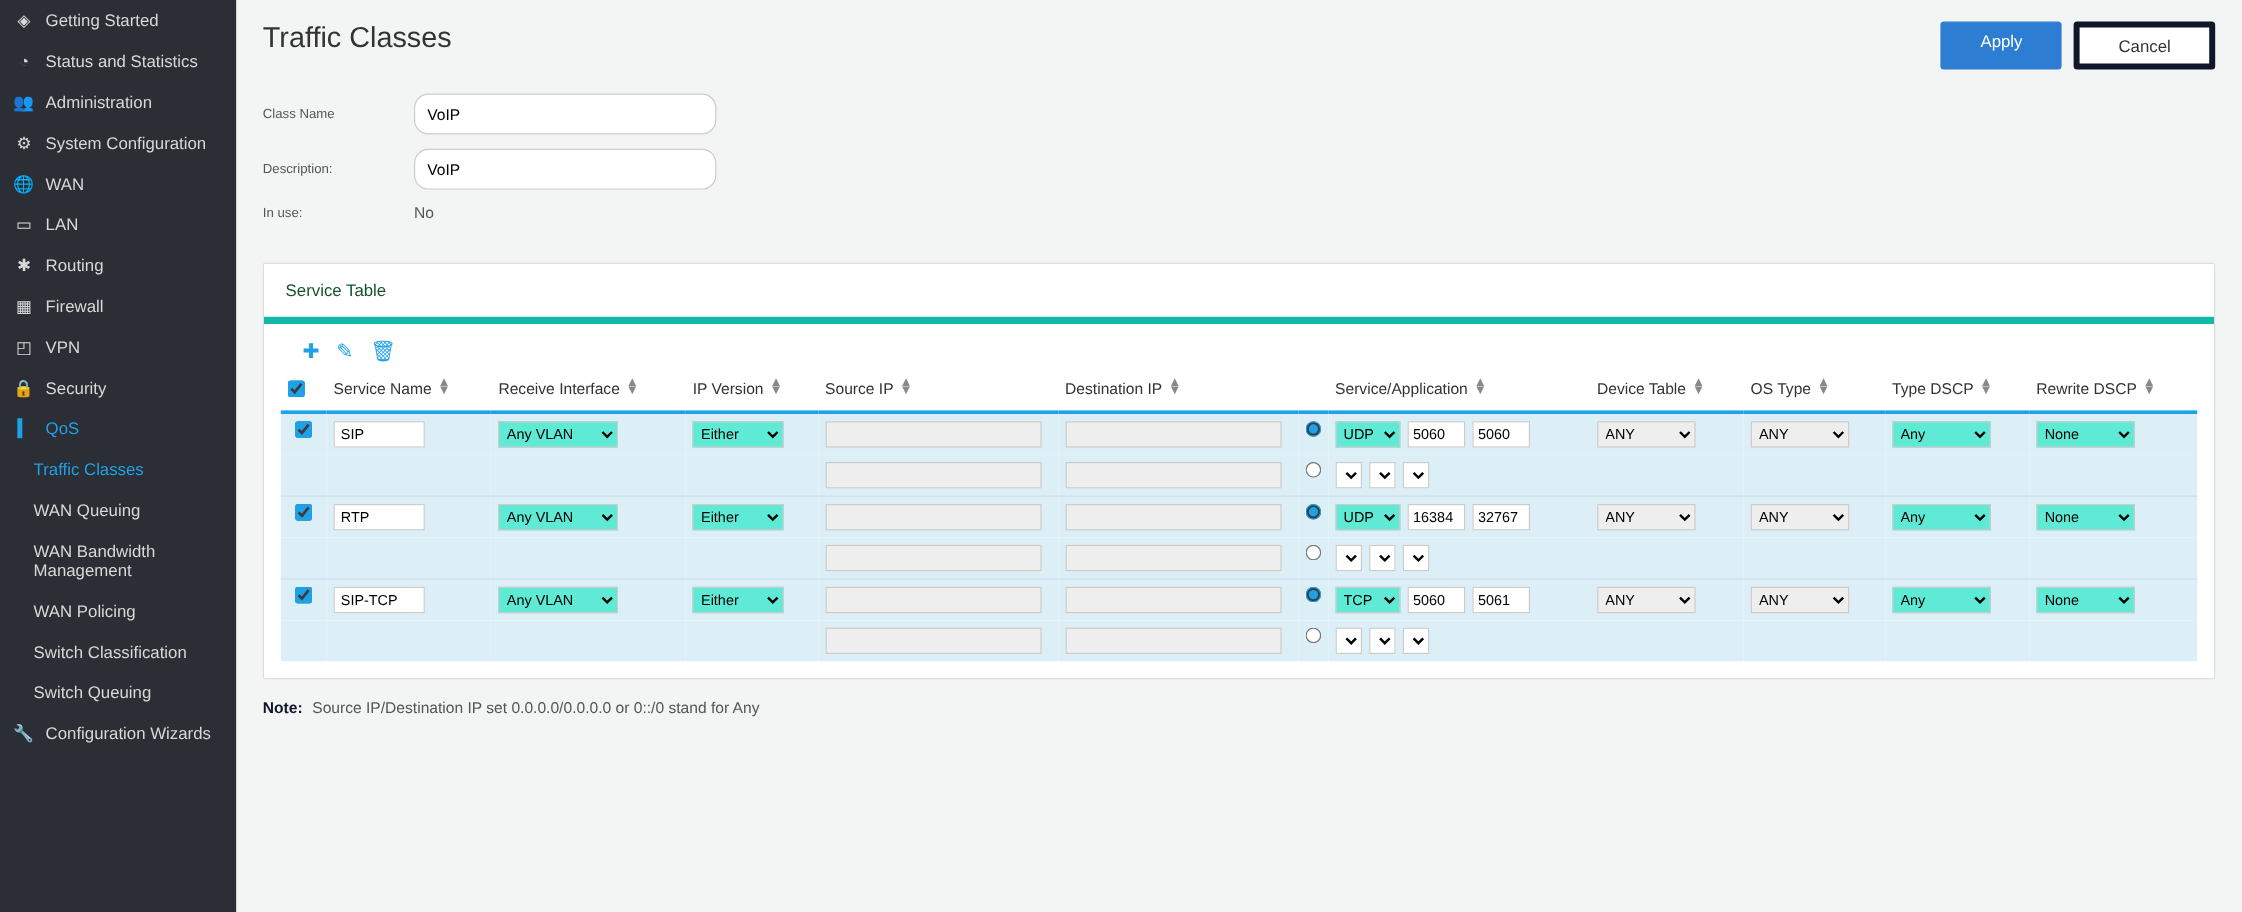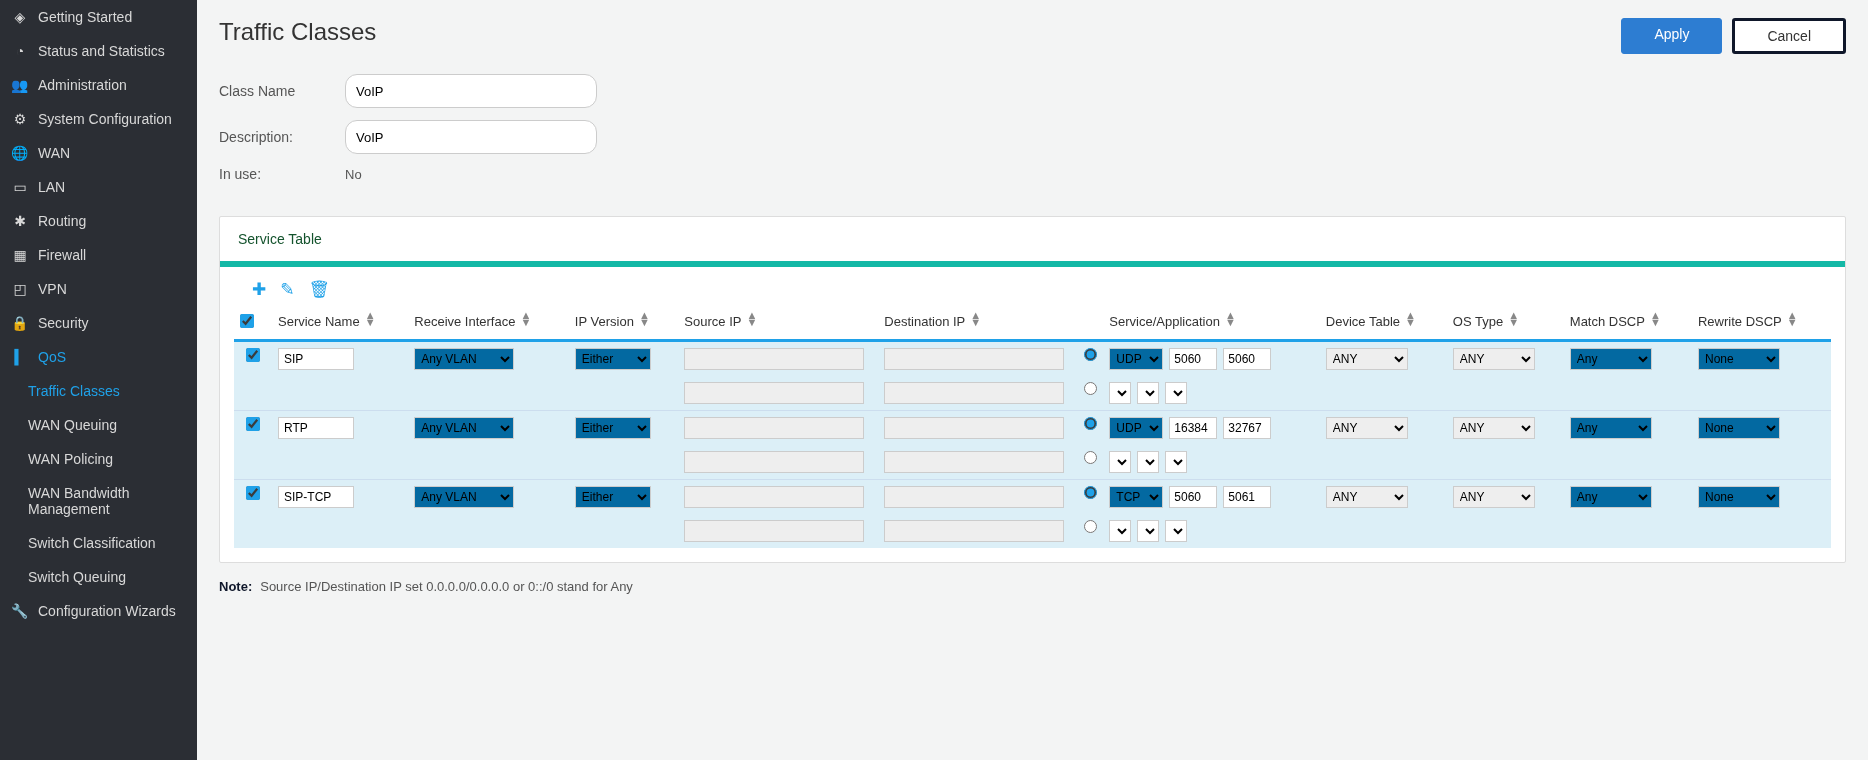--- a/index.html
+++ b/index.html
@@ -8,39 +8,39 @@
   .nav-item { display:flex; align-items:center; gap:10px; padding:9px 12px; cursor:pointer; font-size:14px; }
   .nav-item.active { color:#1fa1e8; }
   .nav-item .icon { width:16px; height:16px; display:inline-flex; align-items:center; justify-content:center; font-size:14px; }
   .nav-sub { padding-left:28px; }
   .main { flex:1; display:flex; flex-direction:column; background:#f3f4f4; overflow:hidden; }
   .header { display:flex; justify-content:space-between; align-items:flex-start; padding:18px 22px 10px 22px; }
   .page-title { font-size:24px; font-weight:400; color:#333; }
   .header-buttons { display:flex; gap:10px; }
   .btn { padding:7px 32px; border-radius:3px; cursor:pointer; font-size:14px; }
   .btn-primary { background:#2d7dd2; color:#fff; border:1px solid #2d7dd2; }
-  .btn-default { background:#fff; color:#333; border:3px solid #0f172a; }
+  .btn-default { background:#fff; color:#333; border:5px solid #0f172a; }
   .form-area { padding:10px 22px 22px 22px; }
   .form-row { display:flex; align-items:center; margin-bottom:12px; }
-  .form-row label { width:126px; color:#555; font-size:14px; }
+  .form-row label { width:126px; color:#555; font-size:11px; }
   .form-row input[type=text] { width:252px; height:34px; border:1px solid #ccc; border-radius:12px; padding:0 10px; font-size:13px; }
   .form-row .static { font-size:13px; color:#555; }
   .panel { background:#fff; margin:0 22px; border:1px solid #ddd; border-radius:2px; flex: none; }
   .panel-title { padding:14px 18px; font-size:14px; color:#14532d; border-bottom:6px solid #14b8a6;}
   .toolbar { padding:12px 18px 4px 18px; display:flex; gap:14px; }
   .toolbar .ticon { color:#1fa1e8; cursor:pointer; font-size:17px; }
   .tbl { width:100%; border-collapse:collapse; }
   .tbl thead th { text-align:left; font-weight:400; font-size:13px; padding:8px 6px 10px 6px; border-bottom:3px solid #1fa1e8; white-space:nowrap; }
   .tbl thead th .sort { color:#888; font-size:11px; margin-left:5px; display:inline-block; line-height:0.6; }
   .tbl tbody td { padding:6px 6px; vertical-align:top; }
   .row-group { background:#dceff7; }
   .tbl tbody tr { border-top:1px solid #cde; }
   .tbl tbody tr.secondary { border-top:none; }
   input.svc-name { width:76px; height:22px; border:1px solid #ccc; padding:0 5px; font-size:12px; }
-  select.sel { height:22px; border:1px solid #ccc; font-size:12px; padding:0 2px; background:#0369a1; }
+  select.sel { height:22px; border:1px solid #ccc; font-size:12px; padding:0 2px; background:#5eead4; }
   select.sel.wide { width:100px;}
   select.sel.xwide { width:82px;}
   select.sel.gray { background:#eee;}
   .ip-box { width:180px; height:22px; border:1px solid #ccc; background:#eee; }
   .dunno-boxes { display:flex; gap:6px; }
   .port { width:48px; height:22px; border:1px solid #ccc; font-size:12px; padding:5px 4px;}
   .chk { accent-color:#1fa1e8; width:14px; height:14px;}
   .radio-cell { width:22px; text-align:center;}
   .note-area { padding:16px 22px; font-size:13px; color:#555;}
   .note-area b { font-weight:700; color:#0f172a; margin-right:8px;}
@@ -97,24 +97,24 @@
       <span class="icon">▍</span>
       <span>QoS</span>
     </div>
     <div class="nav-item nav-sub active">
       <span>Traffic Classes</span>
     </div>
     <div class="nav-item nav-sub">
       <span>WAN Queuing</span>
     </div>
     <div class="nav-item nav-sub">
+      <span>WAN Bandwidth Management</span>
+    </div>
+    <div class="nav-item nav-sub">
       <span>WAN Policing</span>
-    </div>
-    <div class="nav-item nav-sub">
-      <span>WAN Bandwidth Management</span>
     </div>
     <div class="nav-item nav-sub">
       <span>Switch Classification</span>
     </div>
     <div class="nav-item nav-sub">
       <span>Switch Queuing</span>
     </div>
   <div class="nav-item">
       <span class="icon">🔧</span>
       <span>Configuration Wizards</span>
@@ -159,21 +159,21 @@
           <th class="first-col"><input type="checkbox" class="chk" checked="" style=""></th>
           <th><span>Service Name</span><span class="sort">▲<br>▼</span></th>
           <th><span>Receive Interface</span><span class="sort">▲<br>▼</span></th>
           <th><span>IP Version</span><span class="sort">▲<br>▼</span></th>
           <th style="width:200px"><span>Source IP</span><span class="sort">▲<br>▼</span></th>
           <th style="width:200px"><span>Destination IP</span><span class="sort">▲<br>▼</span></th>
           <th class="radio-cell"></th>
           <th><span>Service/Application</span><span class="sort">▲<br>▼</span></th>
           <th><span>Device Table</span><span class="sort">▲<br>▼</span></th>
           <th><span>OS Type</span><span class="sort">▲<br>▼</span></th>
-          <th><span>Match DSCP</span><span class="sort">▲<br>▼</span></th>
+          <th><span>Type DSCP</span><span class="sort">▲<br>▼</span></th>
           <th><span>Rewrite DSCP</span><span class="sort">▲<br>▼</span></th>
         </tr>
       </thead>
       <tbody id="tbody">
             <tr class="row-group">
     <td class="first-col"><input type="checkbox" class="chk" checked="" style=""></td>
     <td><input class="svc-name" value="SIP" style=""></td>
     <td><select class="sel wide"><option>Any VLAN</option></select></td>
     <td><select class="sel" style="width:76px"><option>Either</option></select></td>
     <td>

